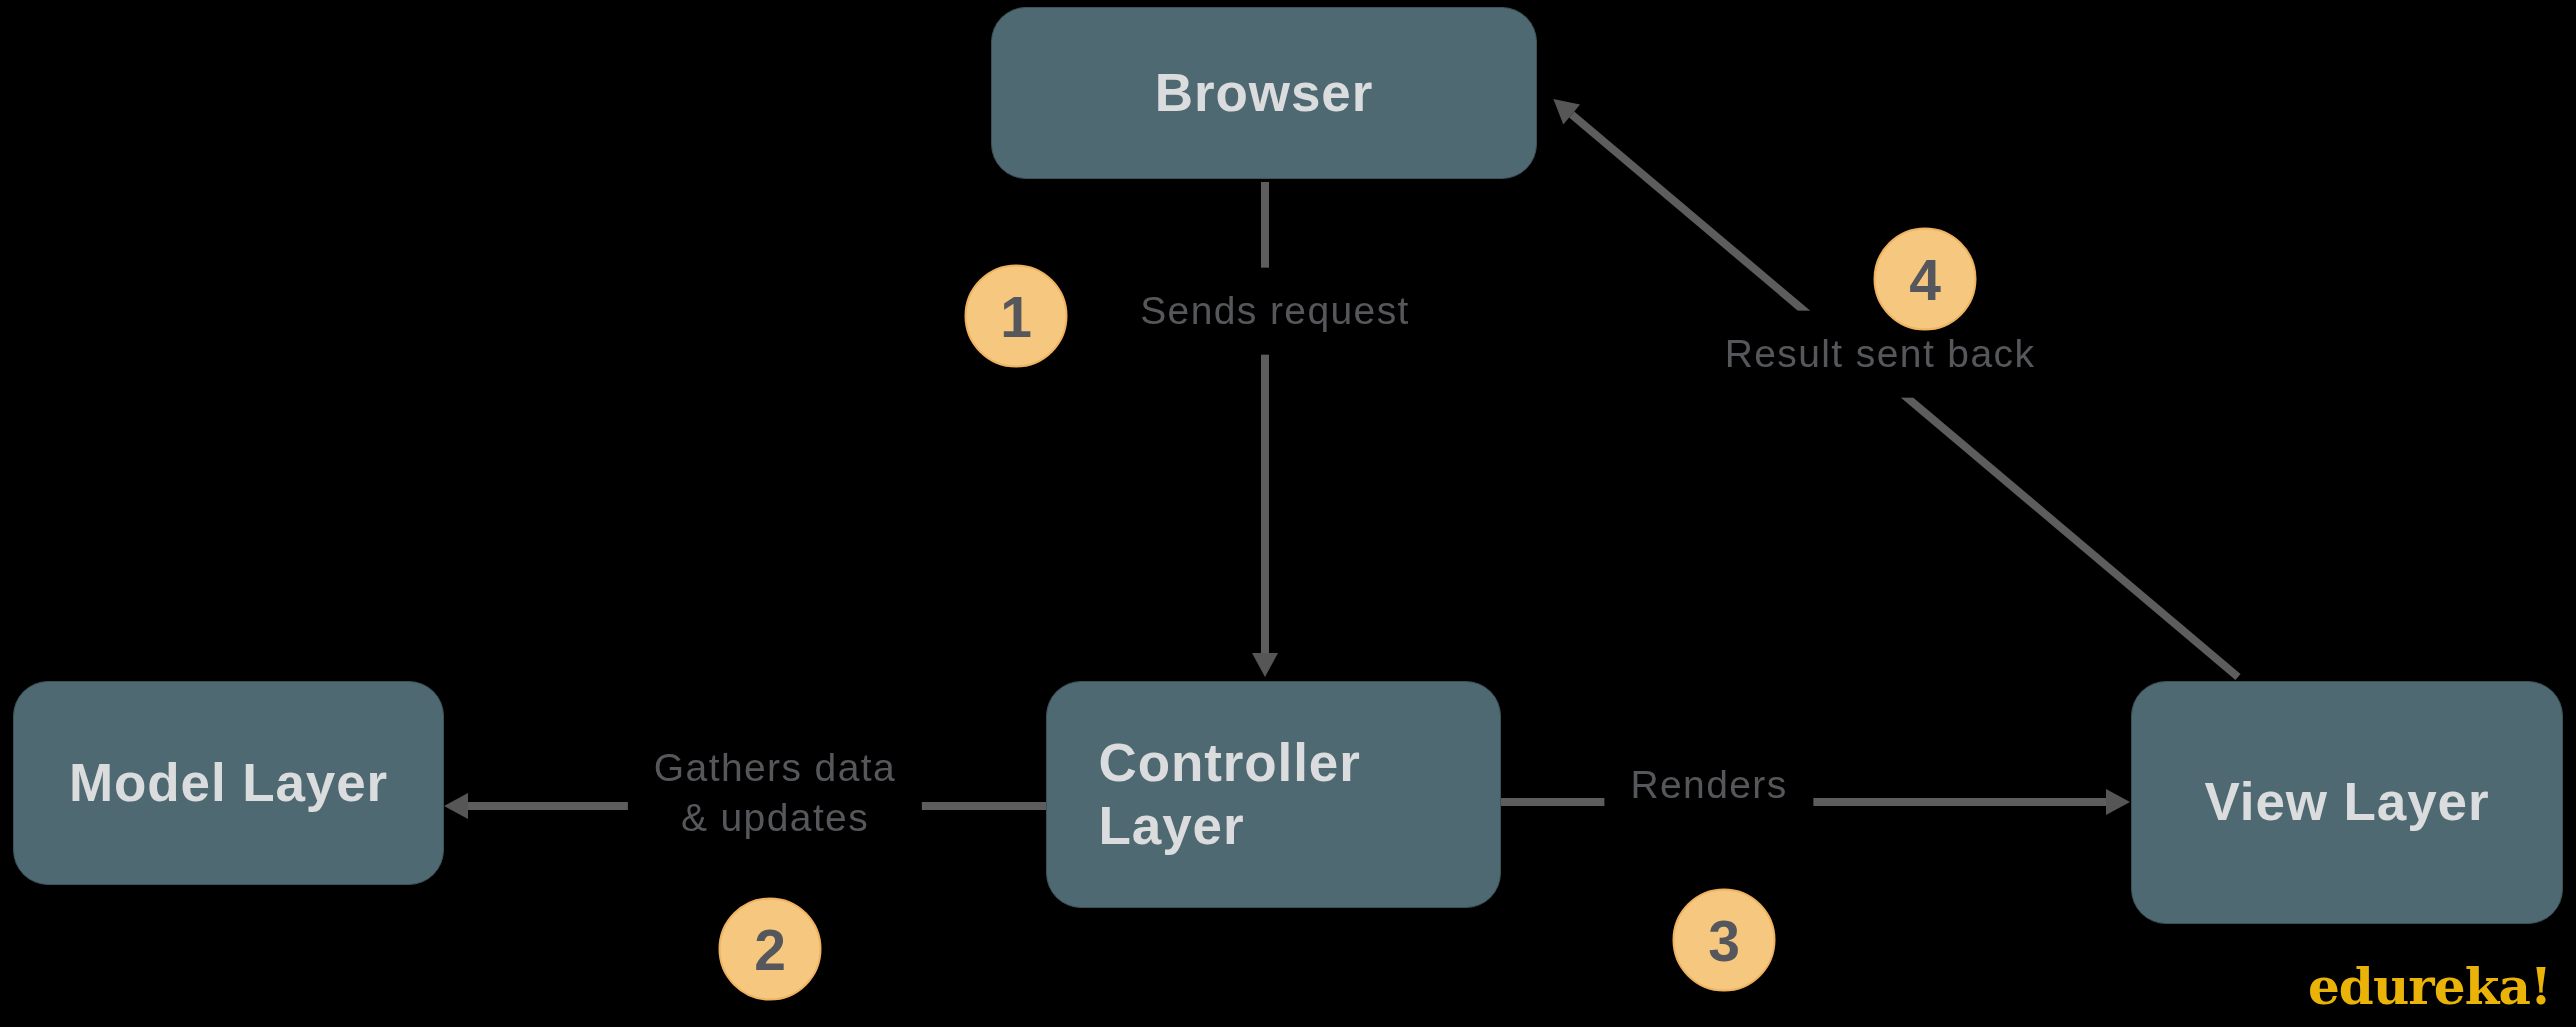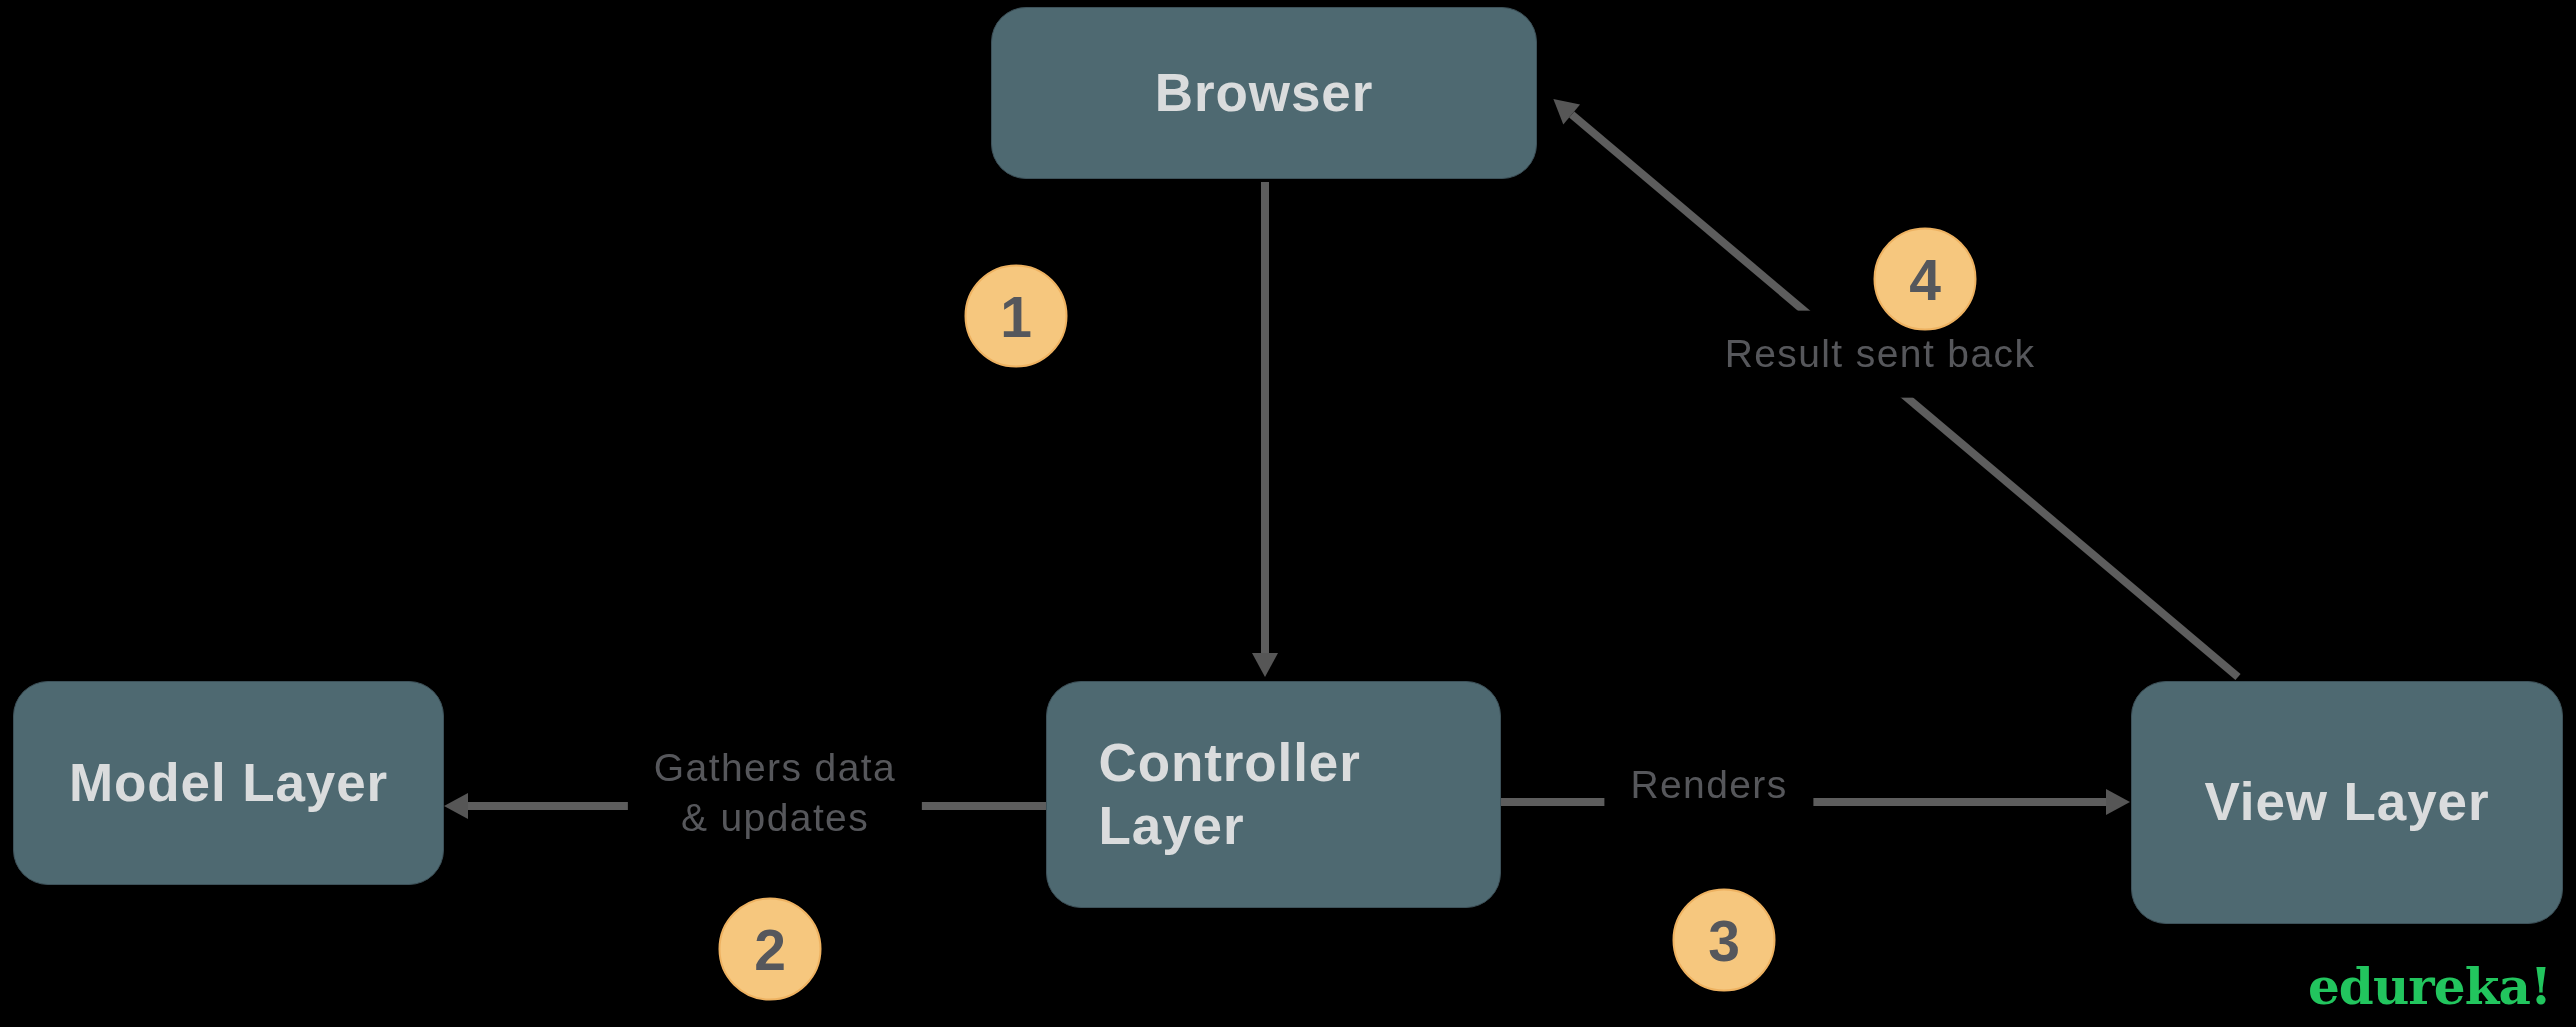--- a/index.html
+++ b/index.html
@@ -110,21 +110,21 @@
   #circle-4{left:1925px; top:279px;}
 
   
   .logo{
     position:absolute;
     right:25px; bottom:12px;
     font-family:"DejaVu Serif", serif;
     font-weight:bold;
     font-size:50px;
     letter-spacing:-0.9px;
-    color:#22c55e;
+    color:#eab308;
     z-index:4;
   }
 </style>
 </head>
 <body>
 
 <div class="stage">
 
   <div class="arrow" id="arrow-1">
     <div class="shaft"></div>
@@ -136,20 +136,23 @@
   </div>
   <div class="arrow" id="arrow-3">
     <div class="shaft"></div>
     <div class="head"></div>
   </div>
   <div class="arrow" id="arrow-4">
     <div class="shaft"></div>
     <div class="head"></div>
   </div>
 
+  <div class="edge-label" id="label-1">
+    <span>Sends request</span>
+  </div>
   <div class="edge-label" id="label-2">
     <div>Gathers data</div>
     <div>&amp; updates</div>
   </div>
   <div class="edge-label" id="label-3">
     <span>Renders</span>
   </div>
   <div class="edge-label" id="label-4">
     <span>Result sent back</span>
   </div>

